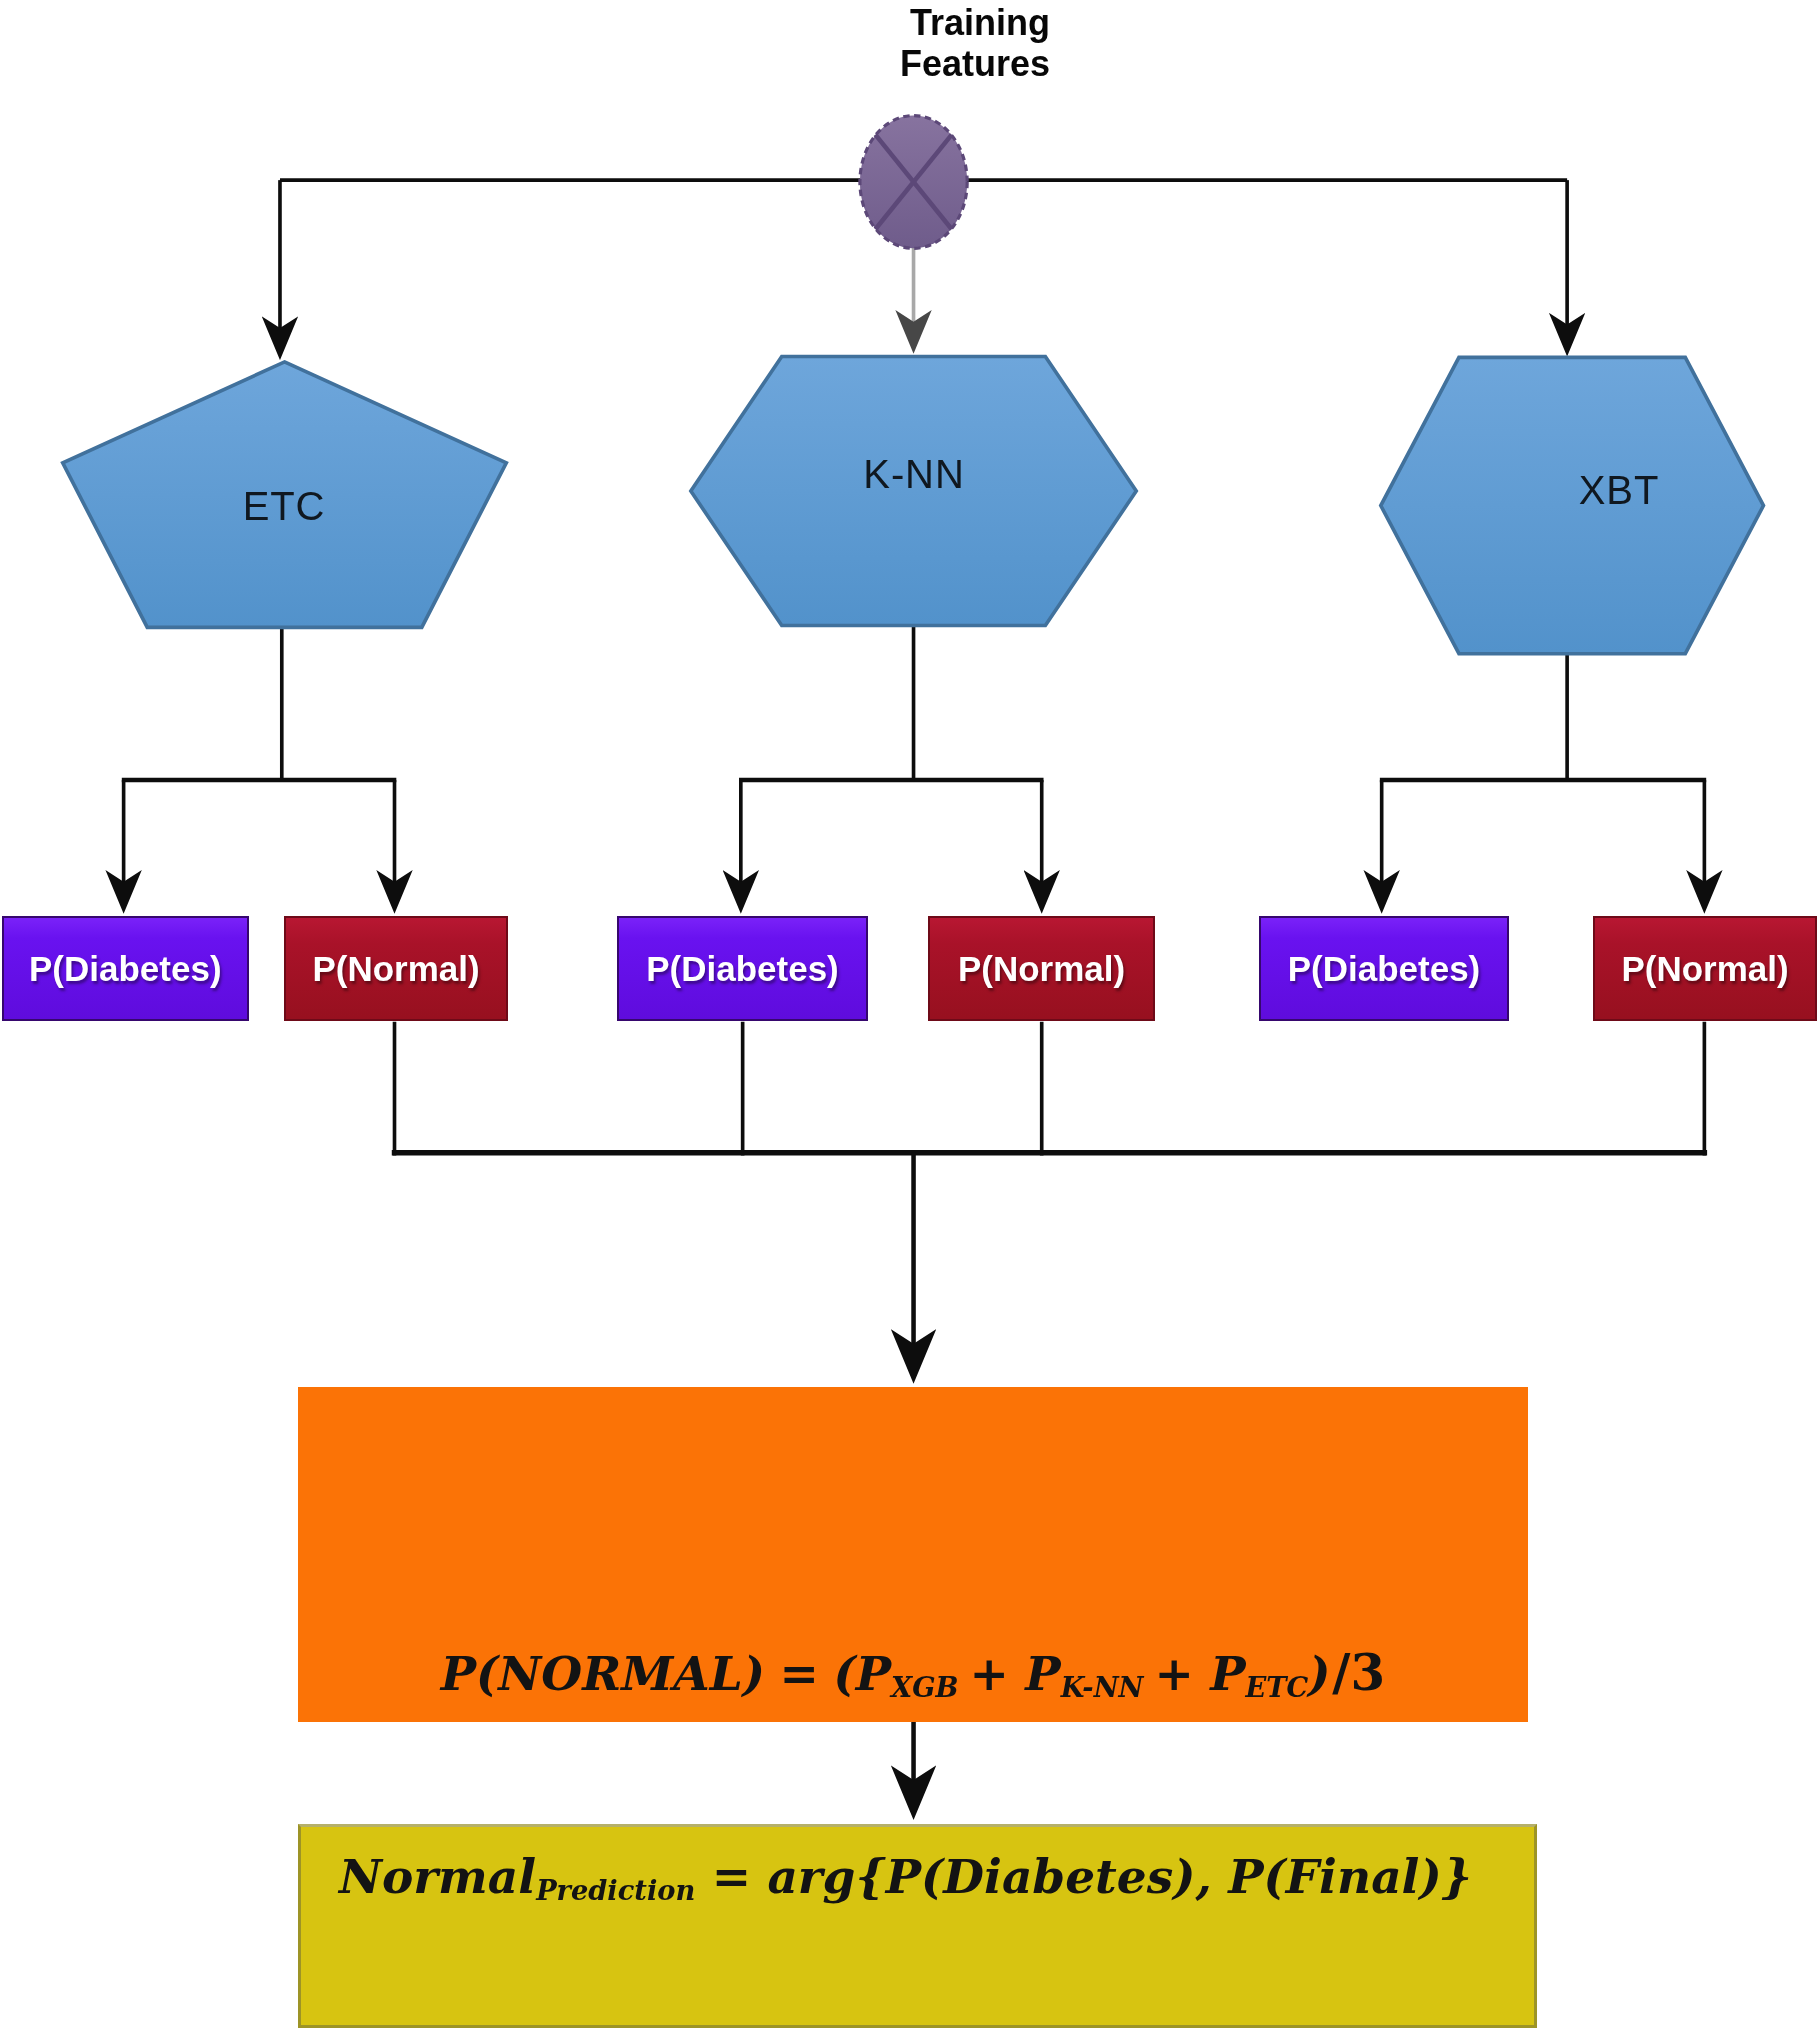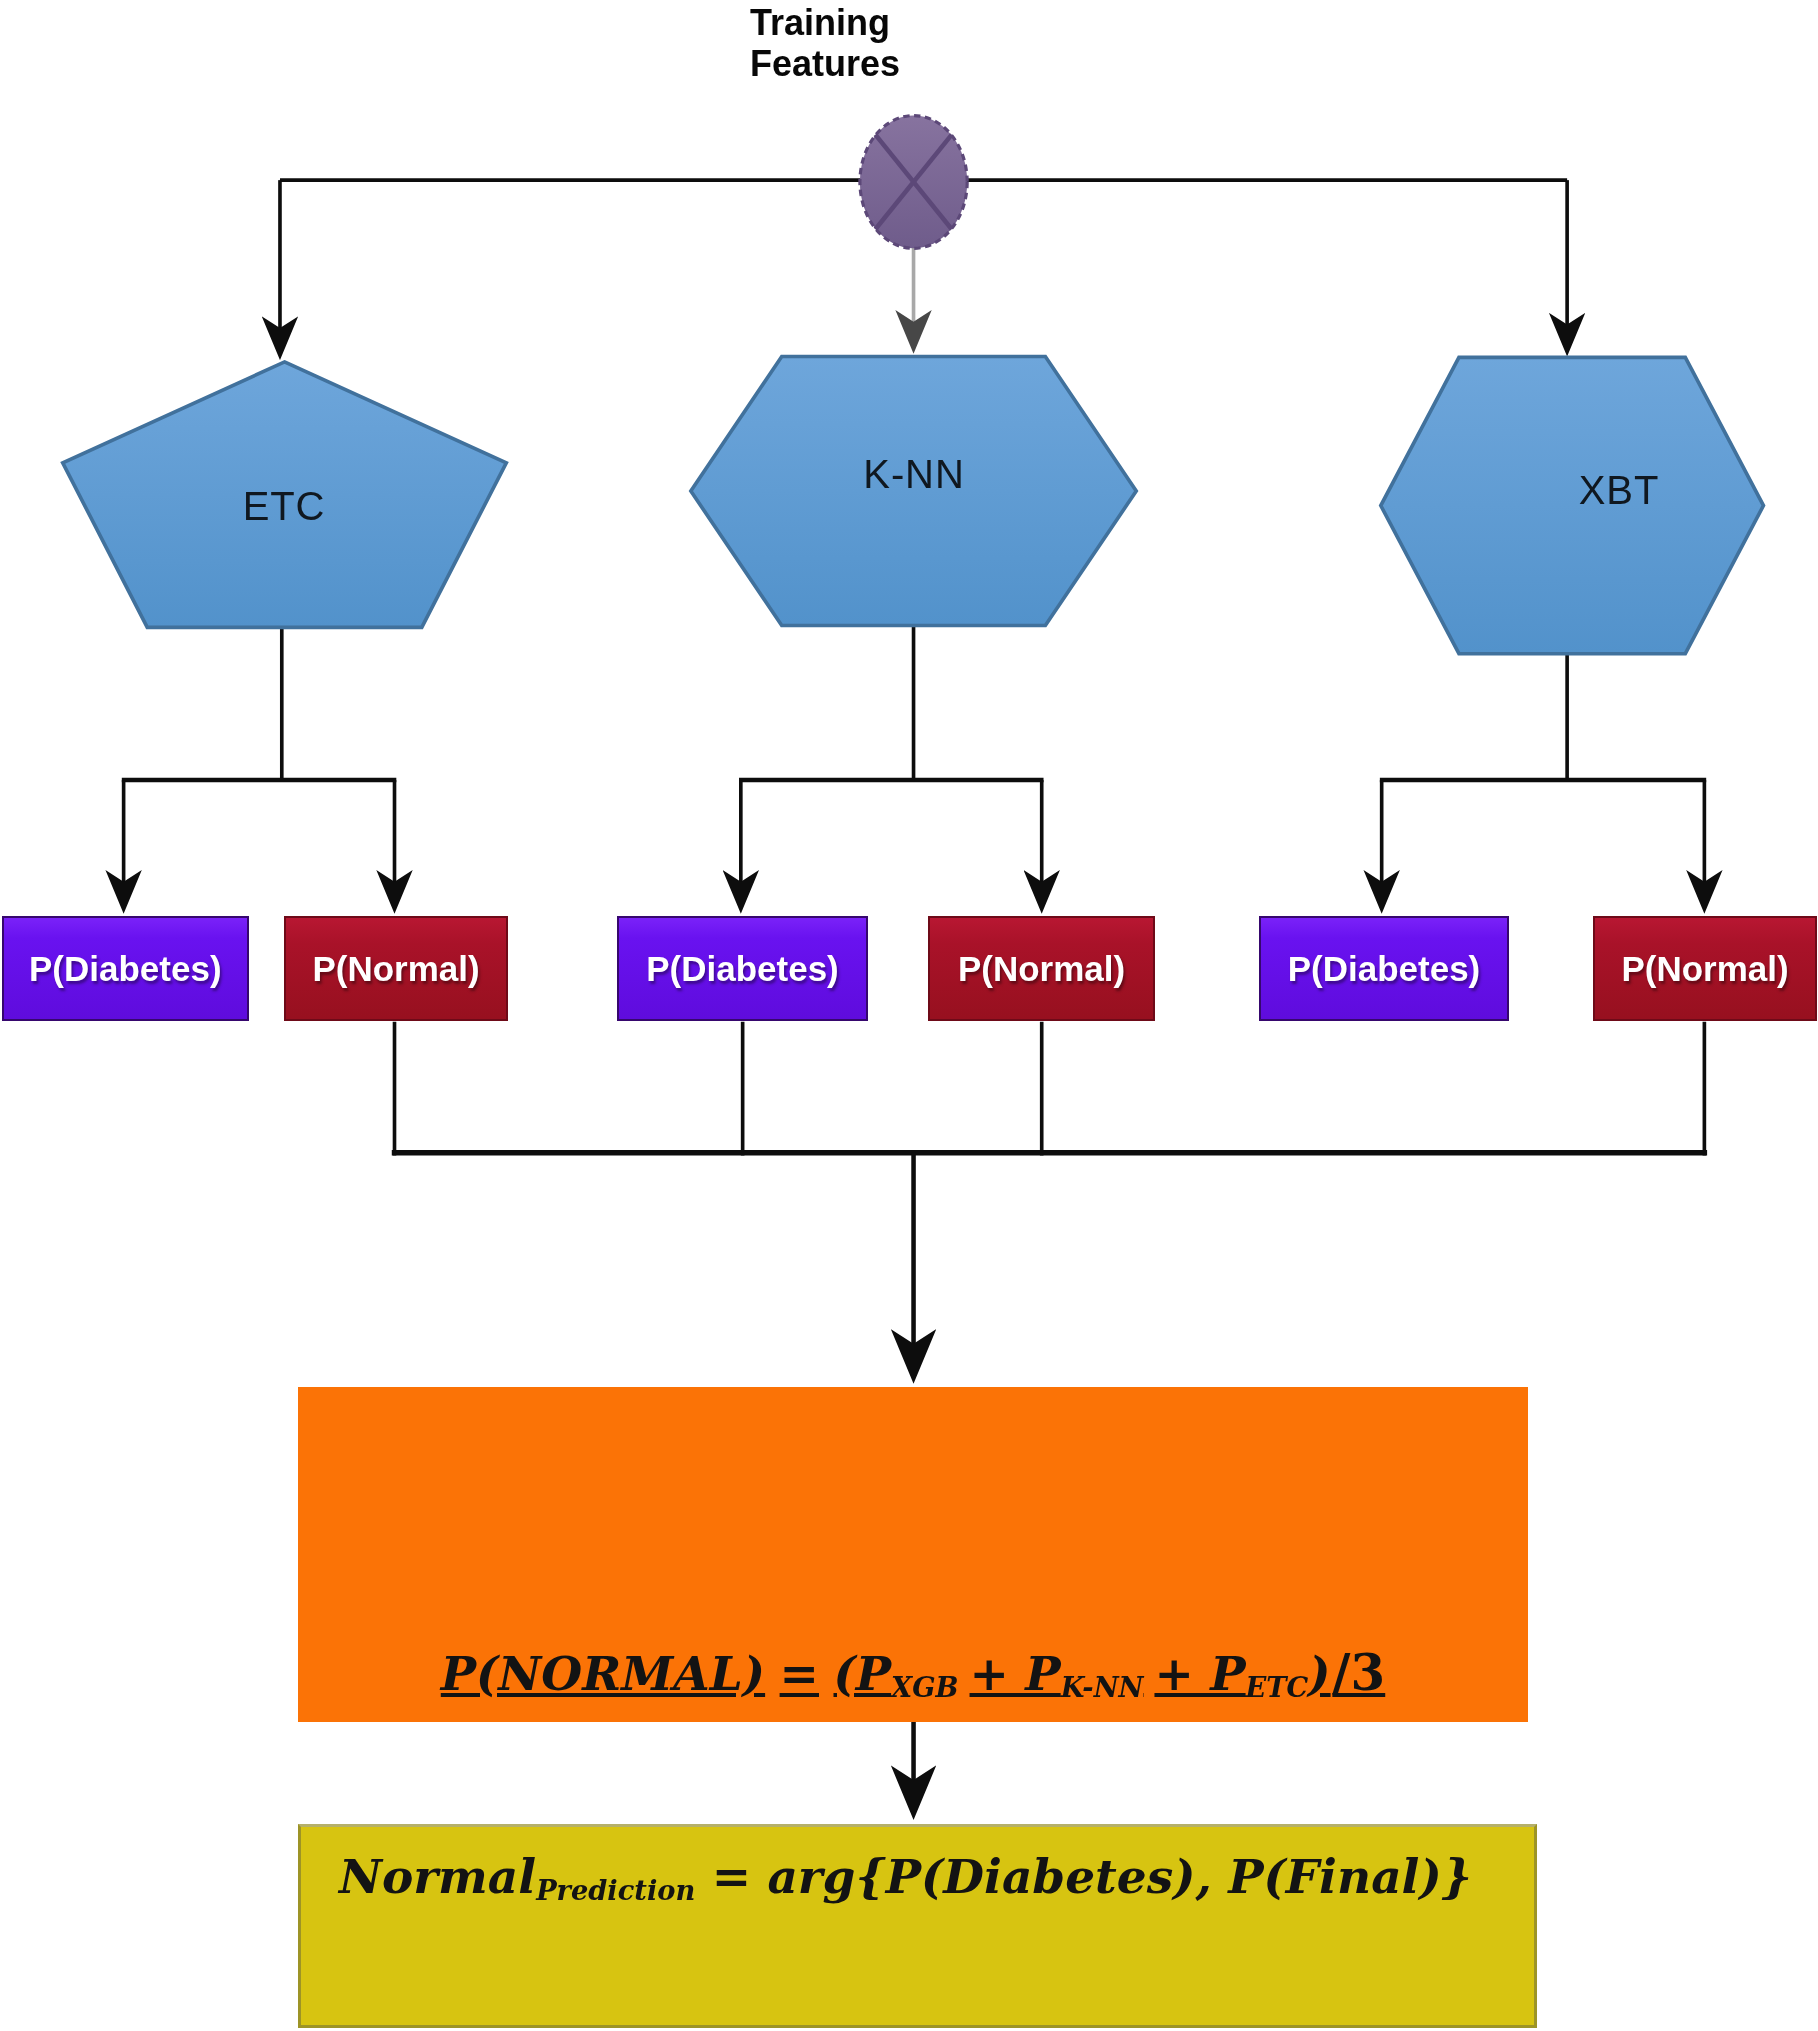--- a/index.html
+++ b/index.html
@@ -7,21 +7,21 @@
     position:relative;
     width:1818px;height:2031px;
     background:#ffffff;
     font-family:"Liberation Sans", sans-serif;
     overflow:hidden;
   }
   .canvas svg.wires{position:absolute;left:0;top:0;width:1818px;height:2031px;}
 
   .title{
     position:absolute;left:750px;top:1.8px;width:300px;
-    text-align:left;font-size:36px;font-weight:700;color:#080808;line-height:1.15;
+    text-align:right;font-size:36px;font-weight:700;color:#080808;line-height:1.15;
   }
 
   .shape-label{
     position:absolute;text-align:center;font-size:40px;font-weight:400;
     color:#101820;letter-spacing:0.9px;
   }
   .etc-label{left:193px;top:484px;width:182px;}
   .knn-label{left:823px;top:452px;width:182px;}
   .xbt-label{left:1528px;top:468px;width:182px;}
 
@@ -44,21 +44,21 @@
   .ensemble-box{
     position:absolute;left:298px;top:1387px;width:1230px;height:335px;
     background:#FB7306;
   }
   .formula{
     position:absolute;left:0;width:100%;text-align:center;
     font-family:"DejaVu Serif", serif;font-style:italic;font-weight:700;
     font-size:47px;color:#131313;white-space:nowrap;
   }
   .formula.l1{top:116px;}
-  .formula.l2{top:256px;text-decoration:underline;}
+  .formula.l2{top:256px;}
   .formula .eq{font-style:normal;font-weight:700;margin:0 14.5px;}
   .formula .plus{margin-left:11px;}
   .formula .slash{font-style:normal;font-weight:800;font-size:1.06em;margin-left:1.8px;}
   .formula sub{
     font-size:0.58em;font-style:italic;font-weight:700;line-height:0;
     position:relative;vertical-align:baseline;bottom:-0.26em;letter-spacing:0;
   }
 
   .final-box{
     position:absolute;left:298px;top:1824px;width:1233px;height:198px;

